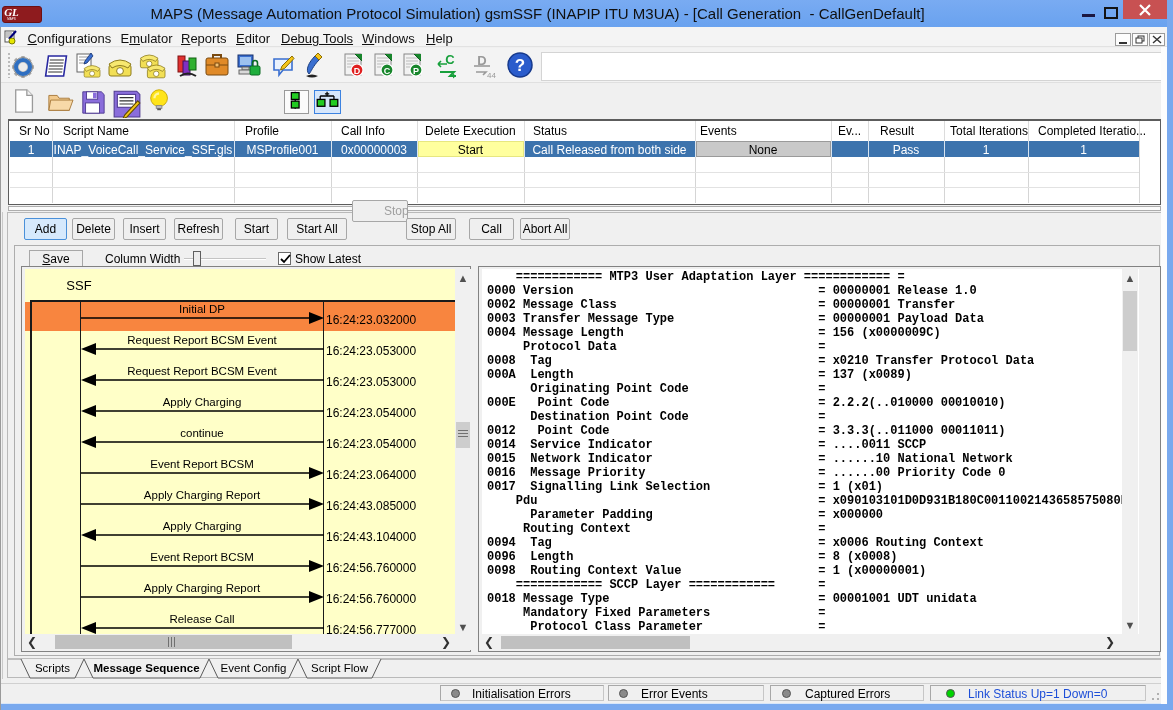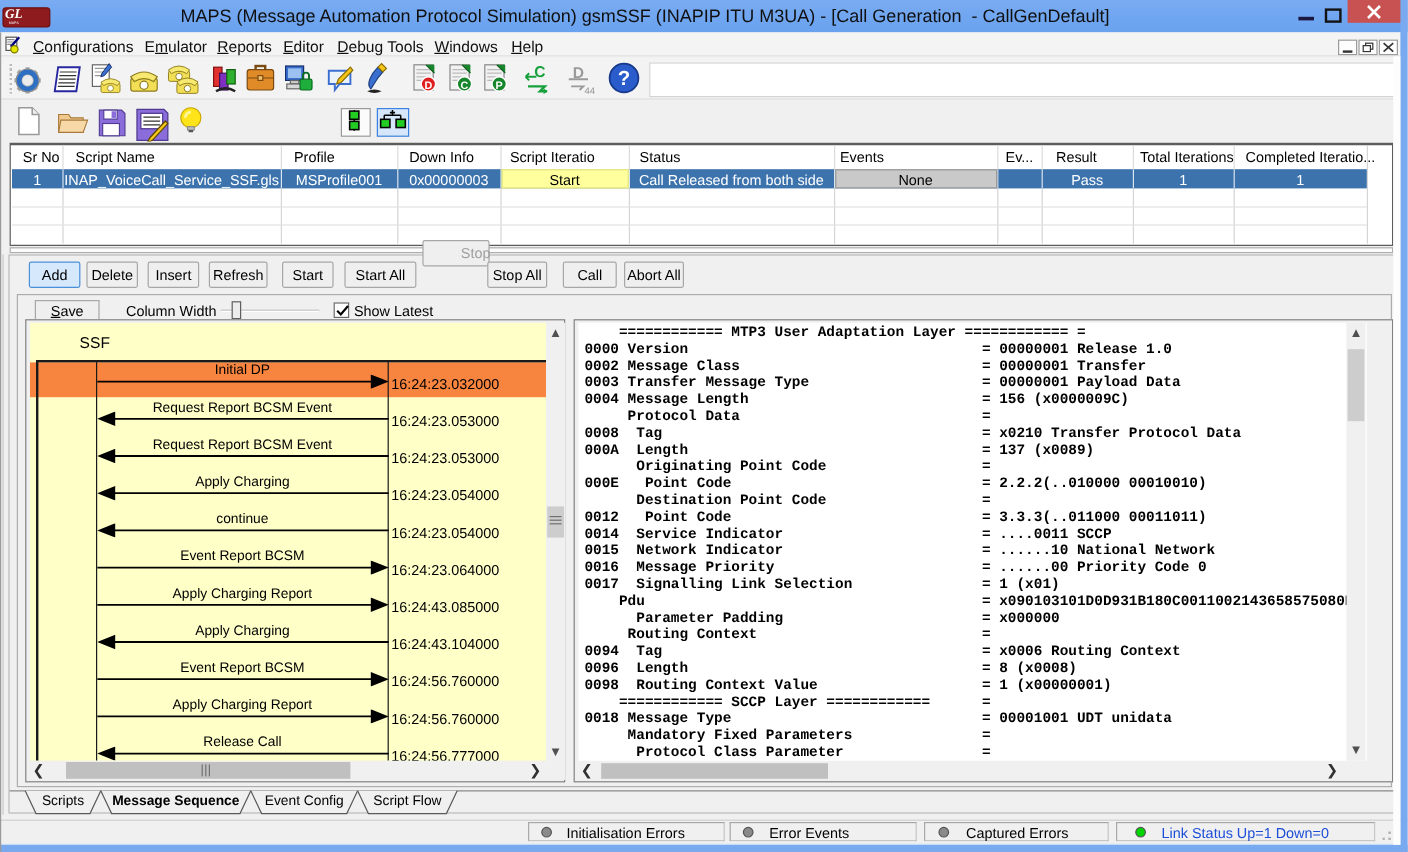--- a/index.html
+++ b/index.html
@@ -25,21 +25,21 @@
 <svg class="ab" style="left:4px;top:30px;" width="15" height="15">
     <rect x="1" y="1" width="9" height="11" fill="#fff" stroke="#555"></rect>
     <path d="M2 3h6M2 5h6M2 7h4" stroke="#888" stroke-width="1"></path>
     <path d="M12 1 L5 9" stroke="#00007a" stroke-width="2"></path>
     <circle cx="8" cy="11" r="3" fill="#e6e600" stroke="#7a7a00"></circle>
   </svg>
 <div class="ab" style="left:27.5px;top:31px;font-size:13px;color:#111;"><span style="text-decoration:underline;">C</span>onfigurations</div>
 <div class="ab" style="left:120.5px;top:31px;font-size:13px;color:#111;">E<span style="text-decoration:underline;">m</span>ulator</div>
 <div class="ab" style="left:181px;top:31px;font-size:13px;color:#111;"><span style="text-decoration:underline;">R</span>eports</div>
 <div class="ab" style="left:236px;top:31px;font-size:13px;color:#111;"><span style="text-decoration:underline;">E</span>ditor</div>
-<div class="ab" style="left:281px;top:31px;font-size:13px;color:#111;"><span style="text-decoration:underline;">D</span>ebug Tools</div>
+<div class="ab" style="left:281px;top:31px;font-size:13px;color:#111;text-decoration:underline;"><span style="text-decoration:underline;">D</span>ebug Tools</div>
 <div class="ab" style="left:362px;top:31px;font-size:13px;color:#111;"><span style="text-decoration:underline;">W</span>indows</div>
 <div class="ab" style="left:426px;top:31px;font-size:13px;color:#111;"><span style="text-decoration:underline;">H</span>elp</div>
 <div class="ab" style="left:1115px;top:33px;width:16px;height:13px;background:#fdfdfd;border:1px solid #9b9b9b;"></div>
 <div class="ab" style="left:1132px;top:33px;width:16px;height:13px;background:#fdfdfd;border:1px solid #9b9b9b;"></div>
 <div class="ab" style="left:1149px;top:33px;width:16px;height:13px;background:#fdfdfd;border:1px solid #9b9b9b;"></div>
 <div class="ab" style="left:1119px;top:42px;width:8px;height:2px;background:#333;"></div>
 <svg class="ab" style="left:1135px;top:35px;" width="11" height="9">
     <rect x="3" y="1" width="6" height="5" fill="none" stroke="#333"></rect>
     <rect x="1" y="3" width="6" height="5" fill="#fdfdfd" stroke="#333"></rect>
   </svg>
@@ -201,22 +201,22 @@
 <div class="ab" style="left:314px;top:90px;width:27px;height:24px;background:#d6e6fb;border:1px solid #3c82e0;"></div>
 <svg class="ab" style="left:314px;top:90px;" width="27" height="24" viewBox="0 0 28 28">
     <path d="M13.5 2 v5 M5.5 7 h16 M5.5 7 v4 M21.5 7 v4 M11 4.5 h5" stroke="#000" stroke-width="1.5" fill="none"></path>
     <rect x="2" y="11" width="9" height="8" fill="#22cc22" stroke="#000" stroke-width="1.5"></rect>
     <rect x="17" y="11" width="9" height="8" fill="#22cc22" stroke="#000" stroke-width="1.5"></rect>
   </svg>
 <div class="ab" style="left:8px;top:119px;width:1153px;height:86px;background:#fff;border:1px solid #5c5c5c;border-top:2px solid #5c5c5c;"></div>
 <div class="ab" style="left:19px;top:124px;font-size:12px;color:#000;white-space:nowrap;">Sr No</div>
 <div class="ab" style="left:63px;top:124px;font-size:12px;color:#000;white-space:nowrap;">Script Name</div>
 <div class="ab" style="left:245px;top:124px;font-size:12px;color:#000;white-space:nowrap;">Profile</div>
-<div class="ab" style="left:341px;top:124px;font-size:12px;color:#000;white-space:nowrap;">Down Info</div>
-<div class="ab" style="left:425px;top:124px;font-size:12px;color:#000;white-space:nowrap;">Script Iteratio</div>
+<div class="ab" style="left:341px;top:124px;font-size:12px;color:#000;white-space:nowrap;">Call Info</div>
+<div class="ab" style="left:425px;top:124px;font-size:12px;color:#000;white-space:nowrap;">Delete Execution</div>
 <div class="ab" style="left:533px;top:124px;font-size:12px;color:#000;white-space:nowrap;">Status</div>
 <div class="ab" style="left:700px;top:124px;font-size:12px;color:#000;white-space:nowrap;">Events</div>
 <div class="ab" style="left:838px;top:124px;font-size:12px;color:#000;white-space:nowrap;">Ev...</div>
 <div class="ab" style="left:880px;top:124px;font-size:12px;color:#000;white-space:nowrap;">Result</div>
 <div class="ab" style="left:950px;top:124px;font-size:12px;color:#000;white-space:nowrap;">Total Iterations</div>
 <div class="ab" style="left:1038px;top:124px;font-size:12px;color:#000;white-space:nowrap;">Completed Iteratio...</div>
 <div class="ab" style="left:52px;top:121px;width:1px;height:20px;background:#dcdcdc;"></div>
 <div class="ab" style="left:52px;top:157px;width:1px;height:46px;background:#d5d5d5;"></div>
 <div class="ab" style="left:234px;top:121px;width:1px;height:20px;background:#dcdcdc;"></div>
 <div class="ab" style="left:234px;top:157px;width:1px;height:46px;background:#d5d5d5;"></div>

